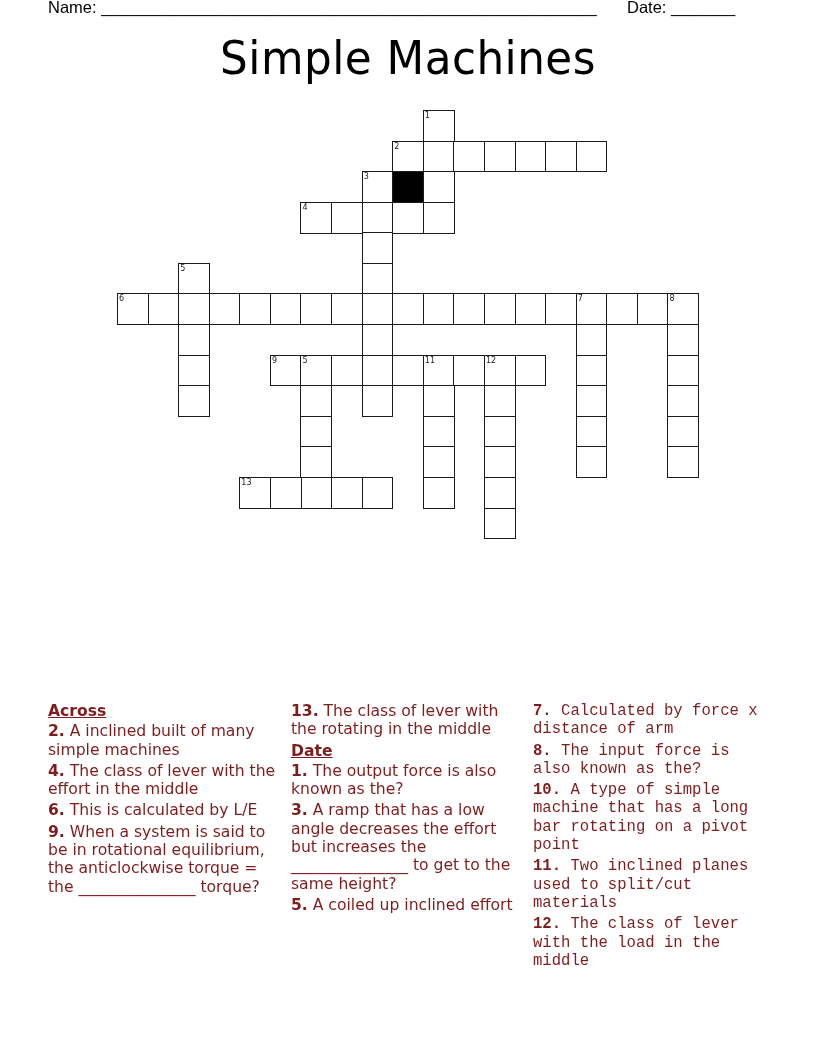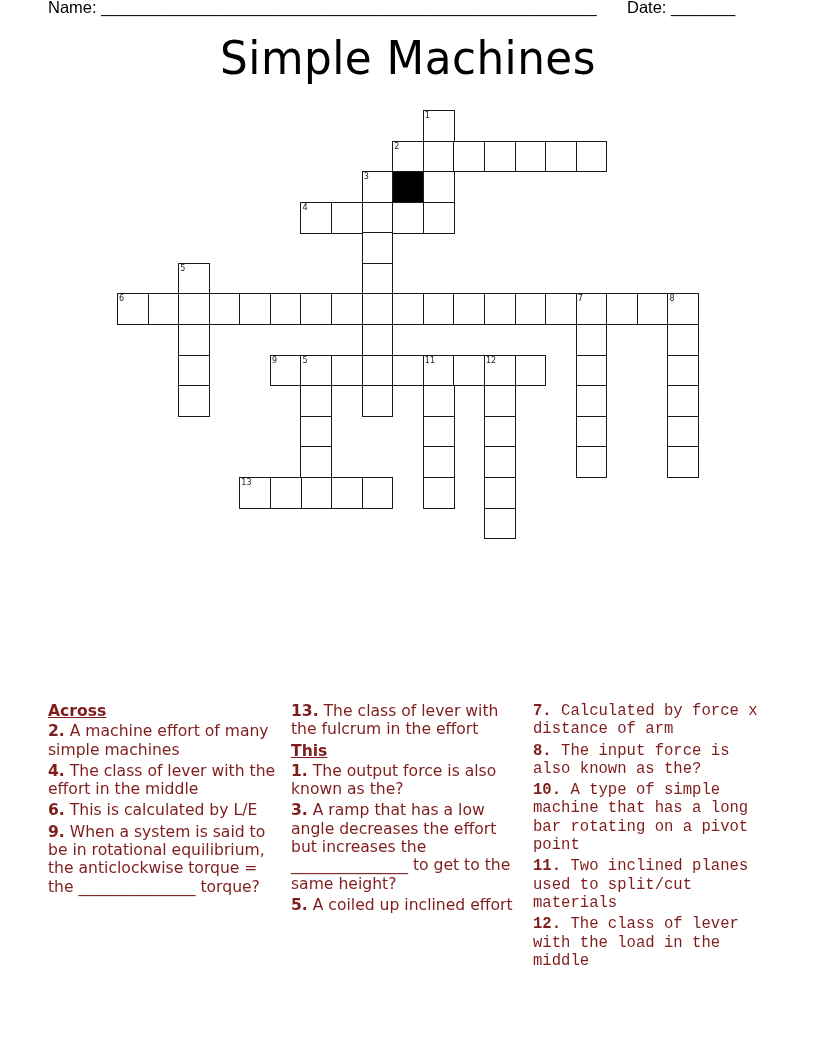--- a/index.html
+++ b/index.html
@@ -131,29 +131,29 @@
       <span class="num">13</span>
     </div>
     <div class="cell" style="left: 269.9px; top: 476.96px; width: 31.78px; height: 31.78px;"></div>
     <div class="cell" style="left: 331.06px; top: 476.96px; width: 31.78px; height: 31.78px;"></div>
     <div class="cell" style="left: 361.64px; top: 476.96px; width: 31.78px; height: 31.78px;"></div>
     <div class="cell black" style="left: 392.22px; top: 171.16px; width: 31.78px; height: 31.78px;"></div>
   </div>
 
 <div class="clues col1">
   <span class="heading">Across</span>
-  <div class="clue"><span class="n">2.</span> <span>A machine effort of many simple machines</span></div>
+  <div class="clue"><span class="n">2.</span> <span>A inclined built of many simple machines</span></div>
   <div class="clue"><span class="n">4.</span> <span>The class of lever with the effort in the middle</span></div>
   <div class="clue"><span class="n">6.</span> <span>This is calculated by L/E</span></div>
   <div class="clue"><span class="n">9.</span> <span>When a system is said to be in rotational equilibrium, the anticlockwise torque = the _______________ torque?</span></div>
 </div>
 
 <div class="clues col2">
-  <div class="clue"><span class="n">13.</span> <span>The class of lever with the fulcrum in the effort</span></div>
-  <span class="heading">This</span>
+  <div class="clue"><span class="n">13.</span> <span>The class of lever with the rotating in the middle</span></div>
+  <span class="heading">Date</span>
   <div class="clue"><span class="n">1.</span> <span>The output force is also known as the?</span></div>
   <div class="clue"><span class="n">3.</span> <span>A ramp that has a low angle decreases the effort but increases the _______________ to get to the same height?</span></div>
   <div class="clue"><span class="n">5.</span> <span>A coiled up inclined effort</span></div>
 </div>
 
 <div class="clues col3">
   <div class="clue"><span class="n">7.</span> <span>Calculated by force x distance of arm</span></div>
   <div class="clue"><span class="n">8.</span> <span>The input force is also known as the?</span></div>
   <div class="clue"><span class="n">10.</span> <span>A type of simple machine that has a long bar rotating on a pivot point</span></div>
   <div class="clue"><span class="n">11.</span> <span>Two inclined planes used to split/cut materials</span></div>

